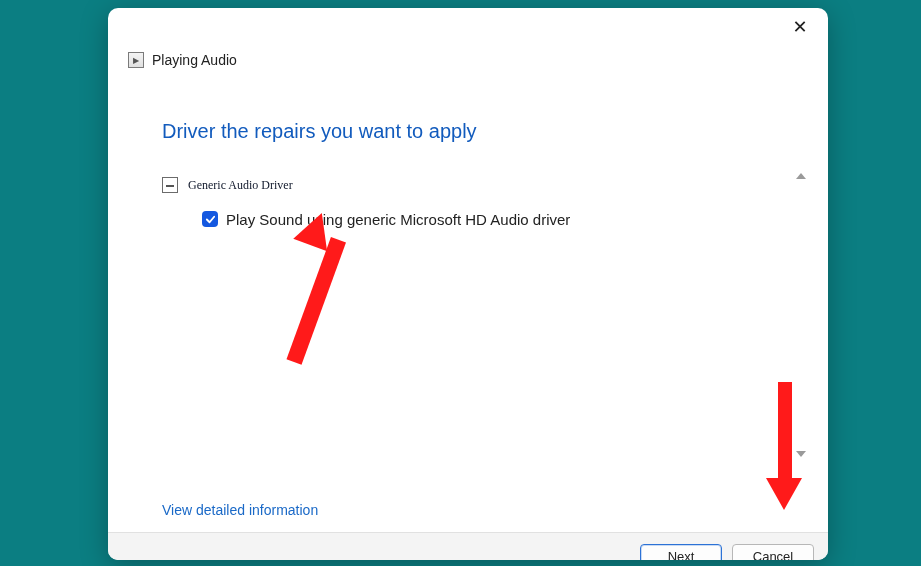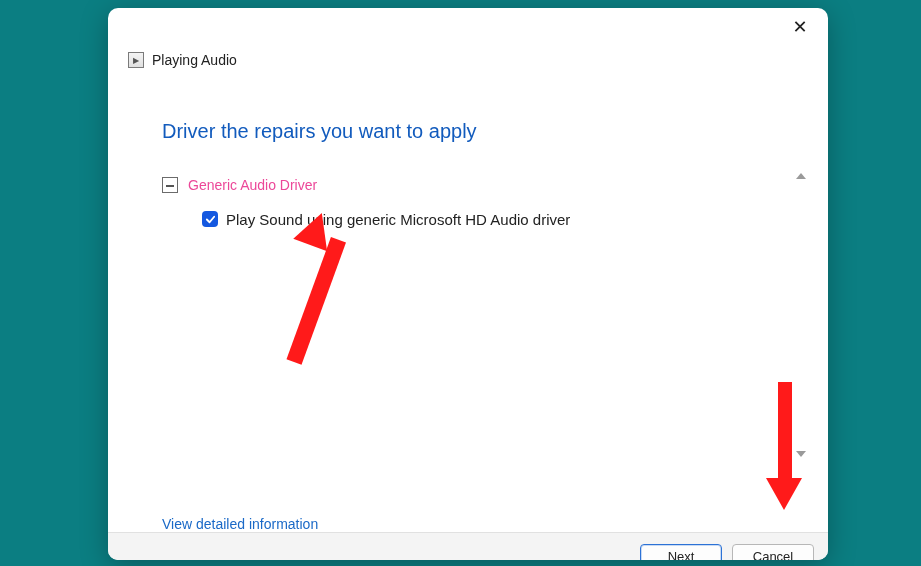--- a/index.html
+++ b/index.html
@@ -91,21 +91,21 @@
       background: #fff;
       position: relative;
       display: inline-block;
     }
     .collapse-box::after {
       content: "";
       position: absolute;
       left: 3px; right: 3px; top: 7px;
       height: 2px; background: #555;
     }
-    .section-title { font-size: 14px; color: #ec4899; }
+    .section-title { font-size: 12px; color: #0f172a; font-family: Liberation Serif, serif; }
 
     .option-row {
       display: flex;
       align-items: flex-start;
       gap: 8px;
       margin-left: 40px;
     }
     .chk {
       width: 16px; height: 16px;
       border-radius: 4px;
@@ -133,21 +133,21 @@
       width: 0; height: 0;
       border-left: 5px solid transparent;
       border-right: 5px solid transparent;
     }
     .scrollbar .arr.up { border-bottom: 6px solid #9a9a9a; }
     .scrollbar .arr.dn { border-top: 6px solid #9a9a9a; }
 
     .detail-link {
       position: absolute;
       left: 54px;
-      bottom: 0;
+      bottom: 14px;
       color: #1a69c7;
       font-size: 14px;
       cursor: pointer;
     }
 
     .footer {
       height: 48px;
       background: #f4f4f4;
       border-top: 1px solid #e1e1e1;
       display: flex;

